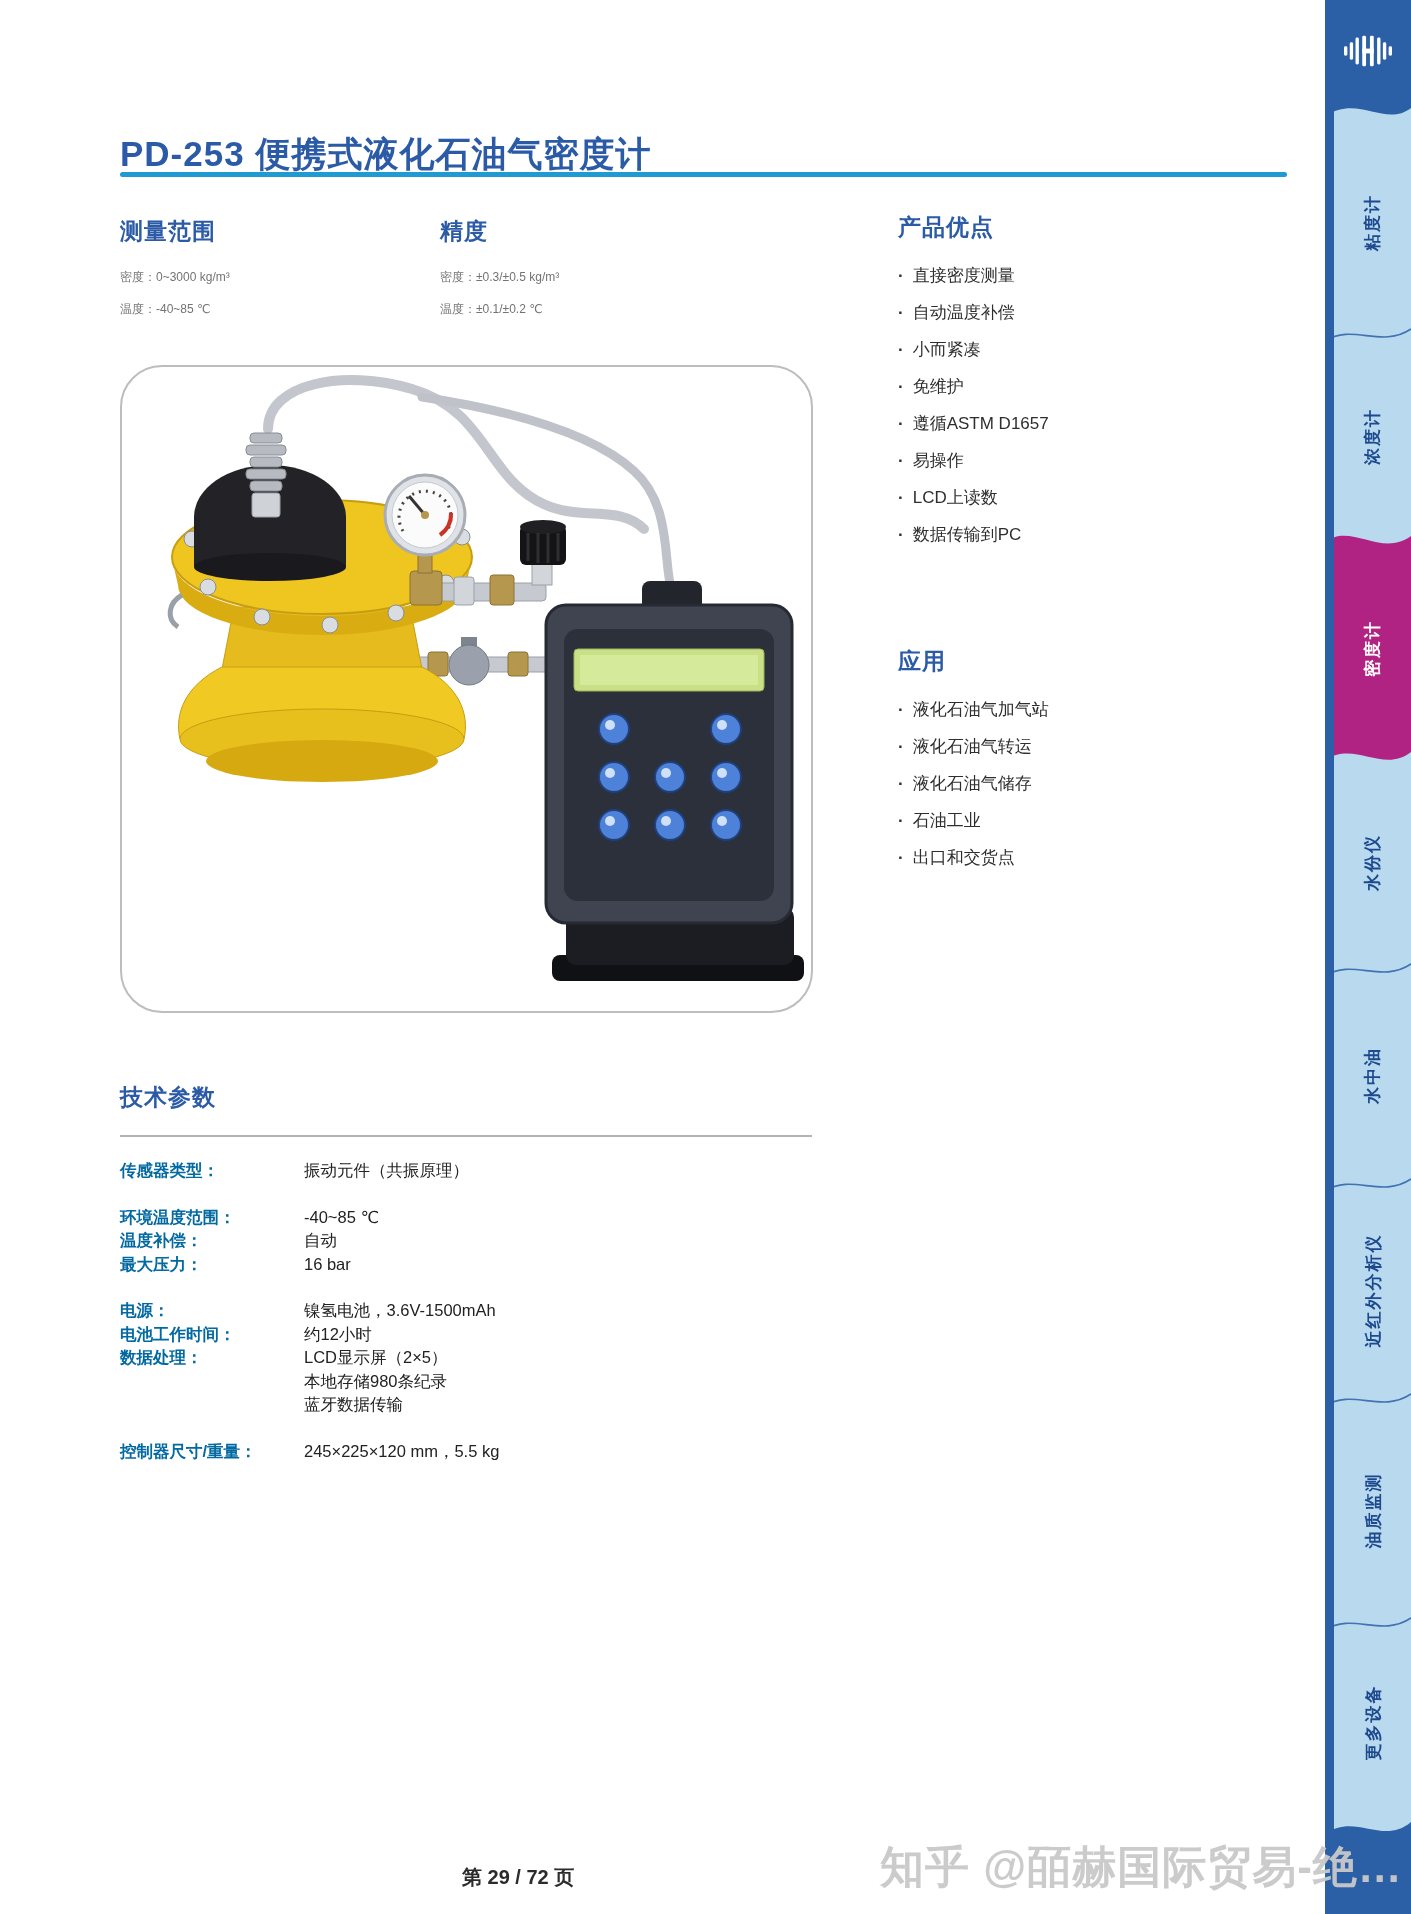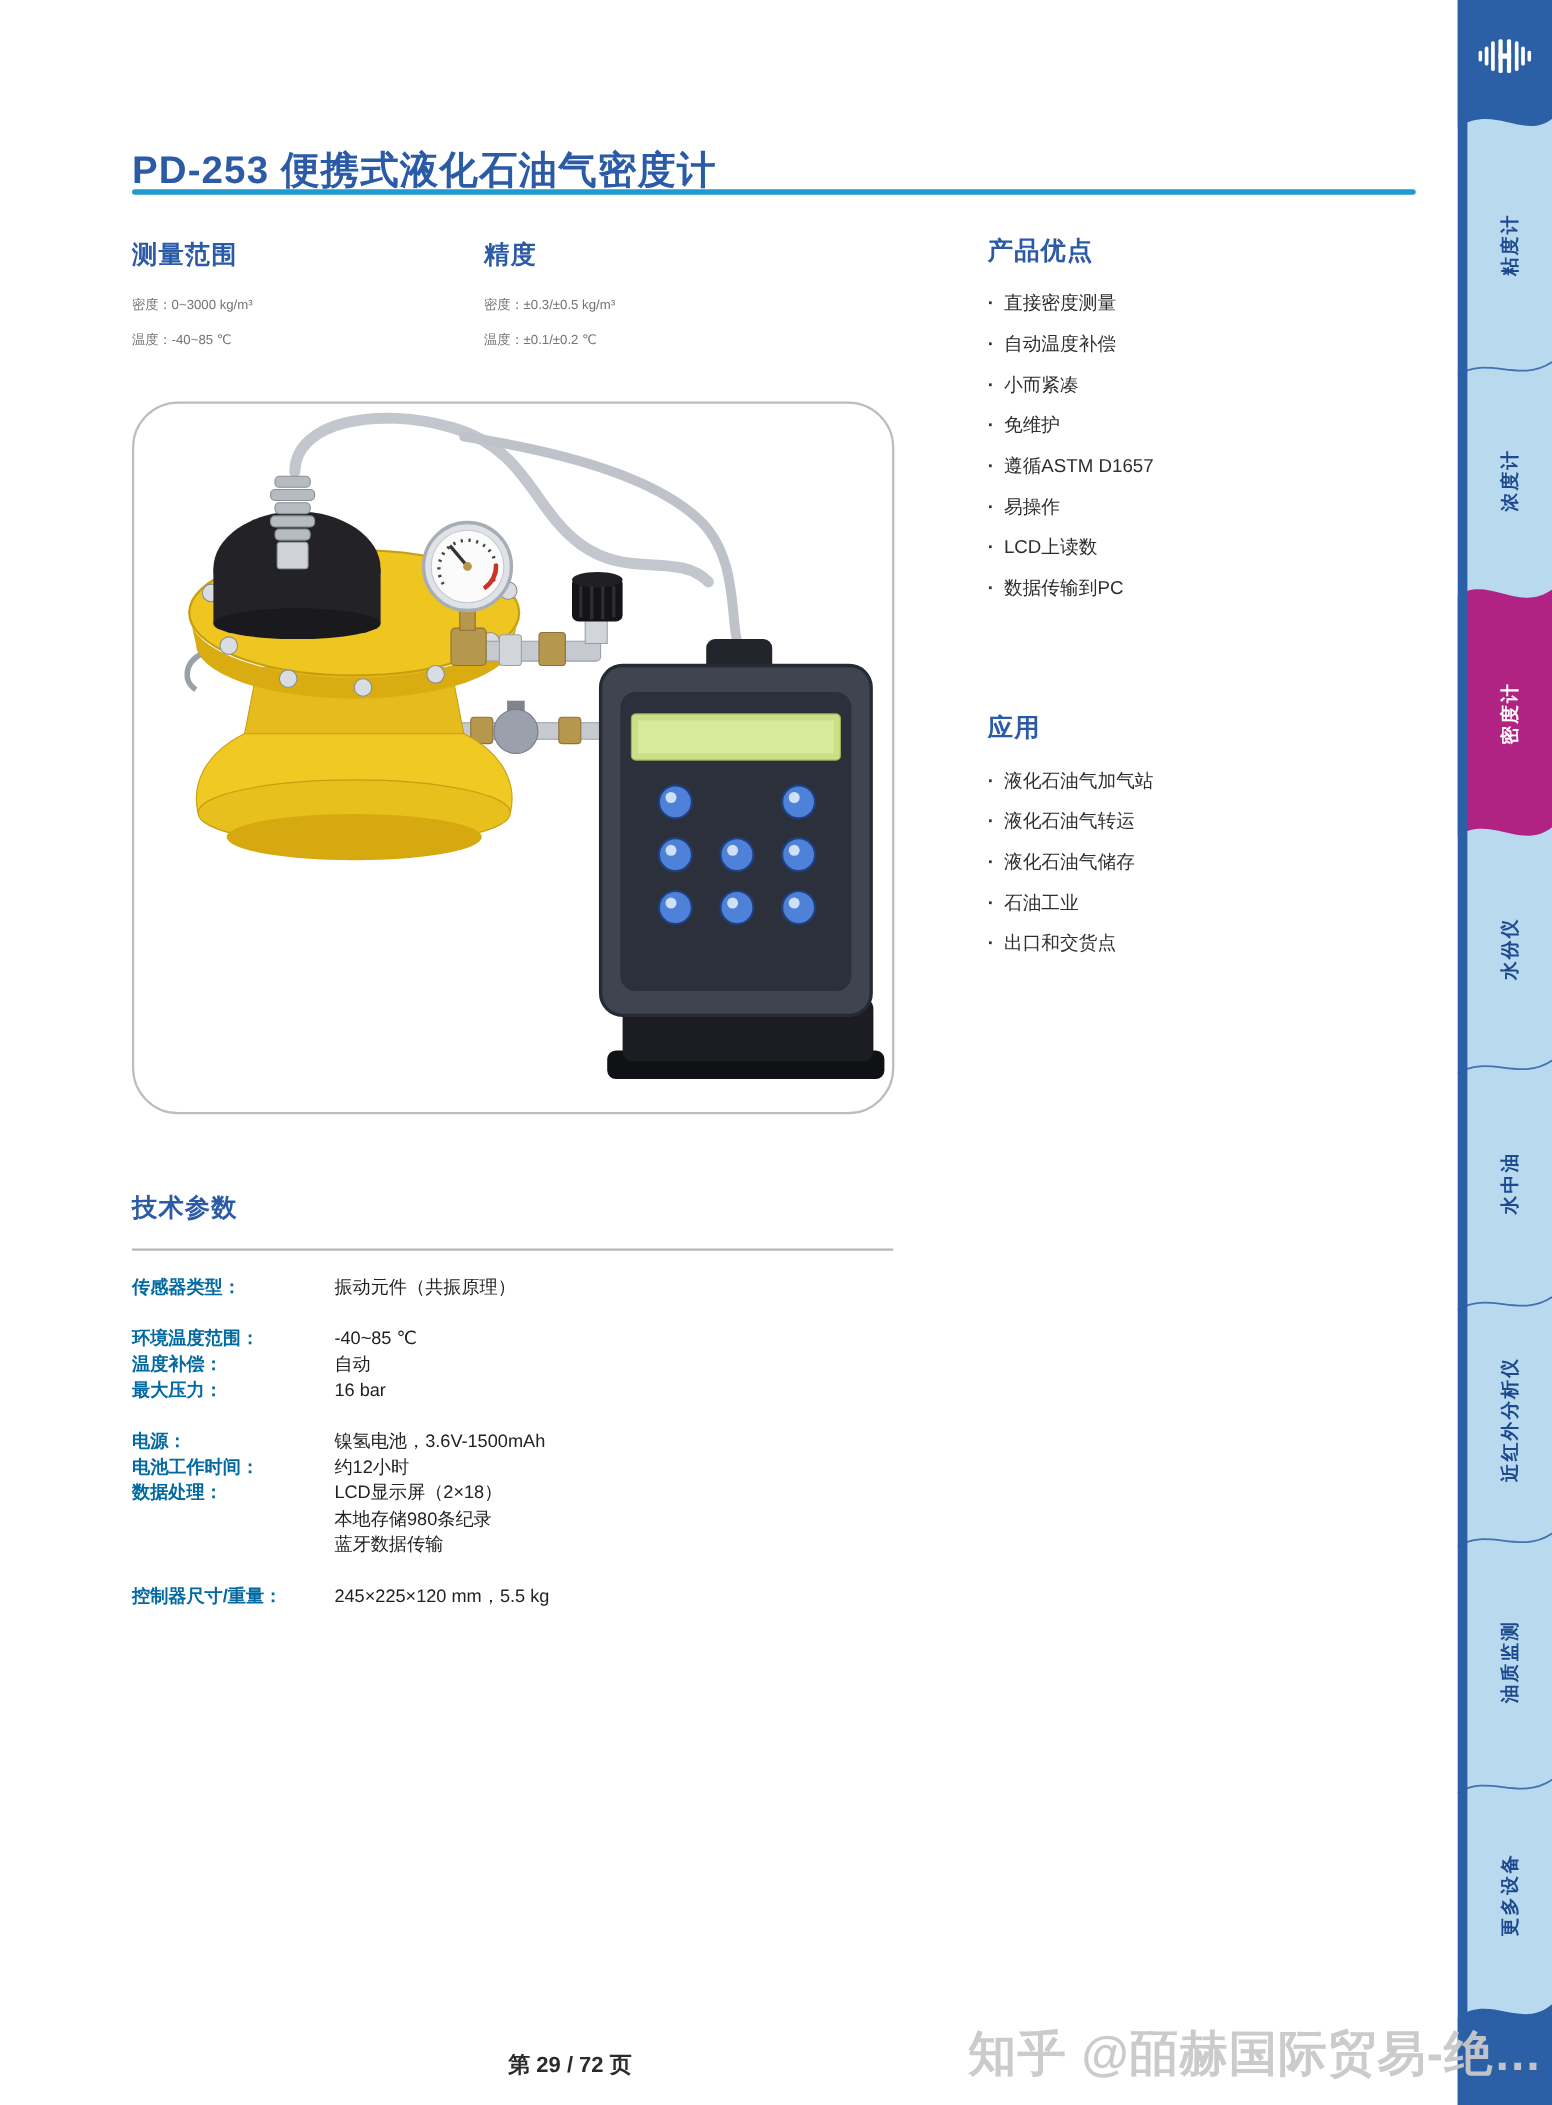--- a/index.html
+++ b/index.html
@@ -224,21 +224,21 @@
     <div class="spec-row gap">
       <span class="spec-label">电源：</span>
       <span class="spec-value">镍氢电池，3.6V-1500mAh</span>
     </div>
     <div class="spec-row">
       <span class="spec-label">电池工作时间：</span>
       <span class="spec-value">约12小时</span>
     </div>
     <div class="spec-row">
       <span class="spec-label">数据处理：</span>
-      <span class="spec-value">LCD显示屏（2×18）</span>
+      <span class="spec-value">LCD显示屏（2×5）</span>
     </div>
     <div class="spec-row">
       <span class="spec-label"></span>
       <span class="spec-value">本地存储980条纪录</span>
     </div>
     <div class="spec-row">
       <span class="spec-label"></span>
       <span class="spec-value">蓝牙数据传输</span>
     </div>
     <div class="spec-row gap">

